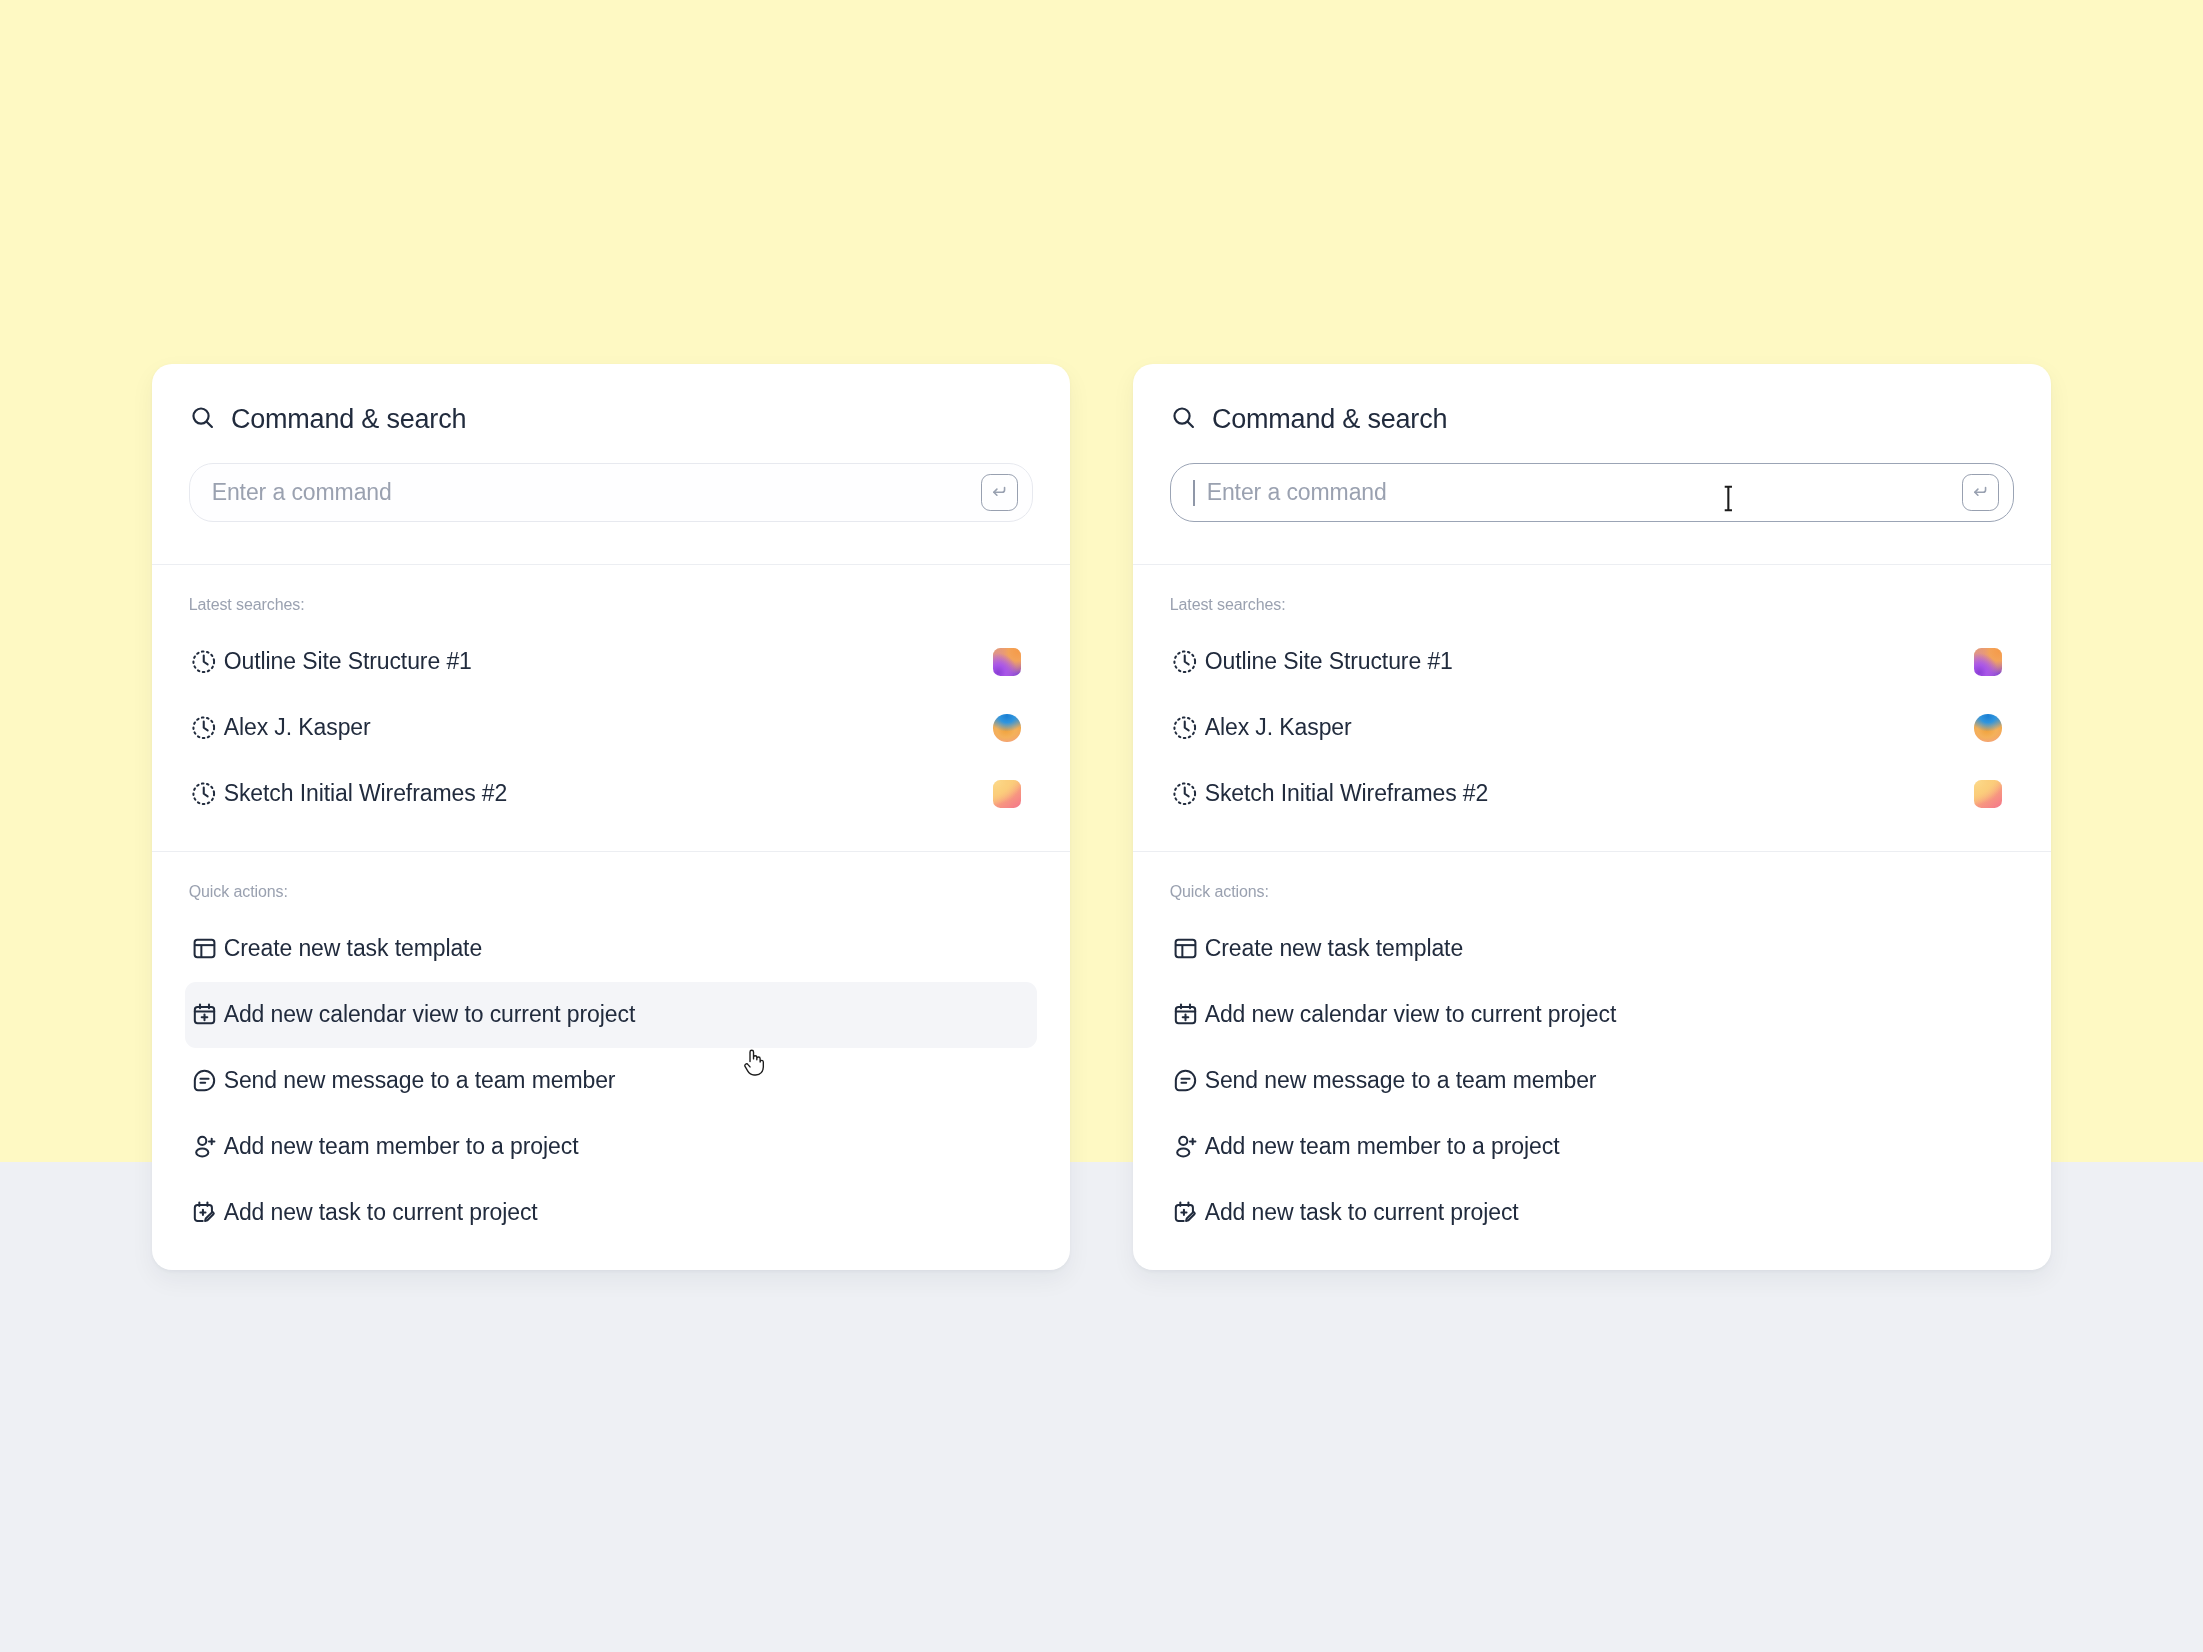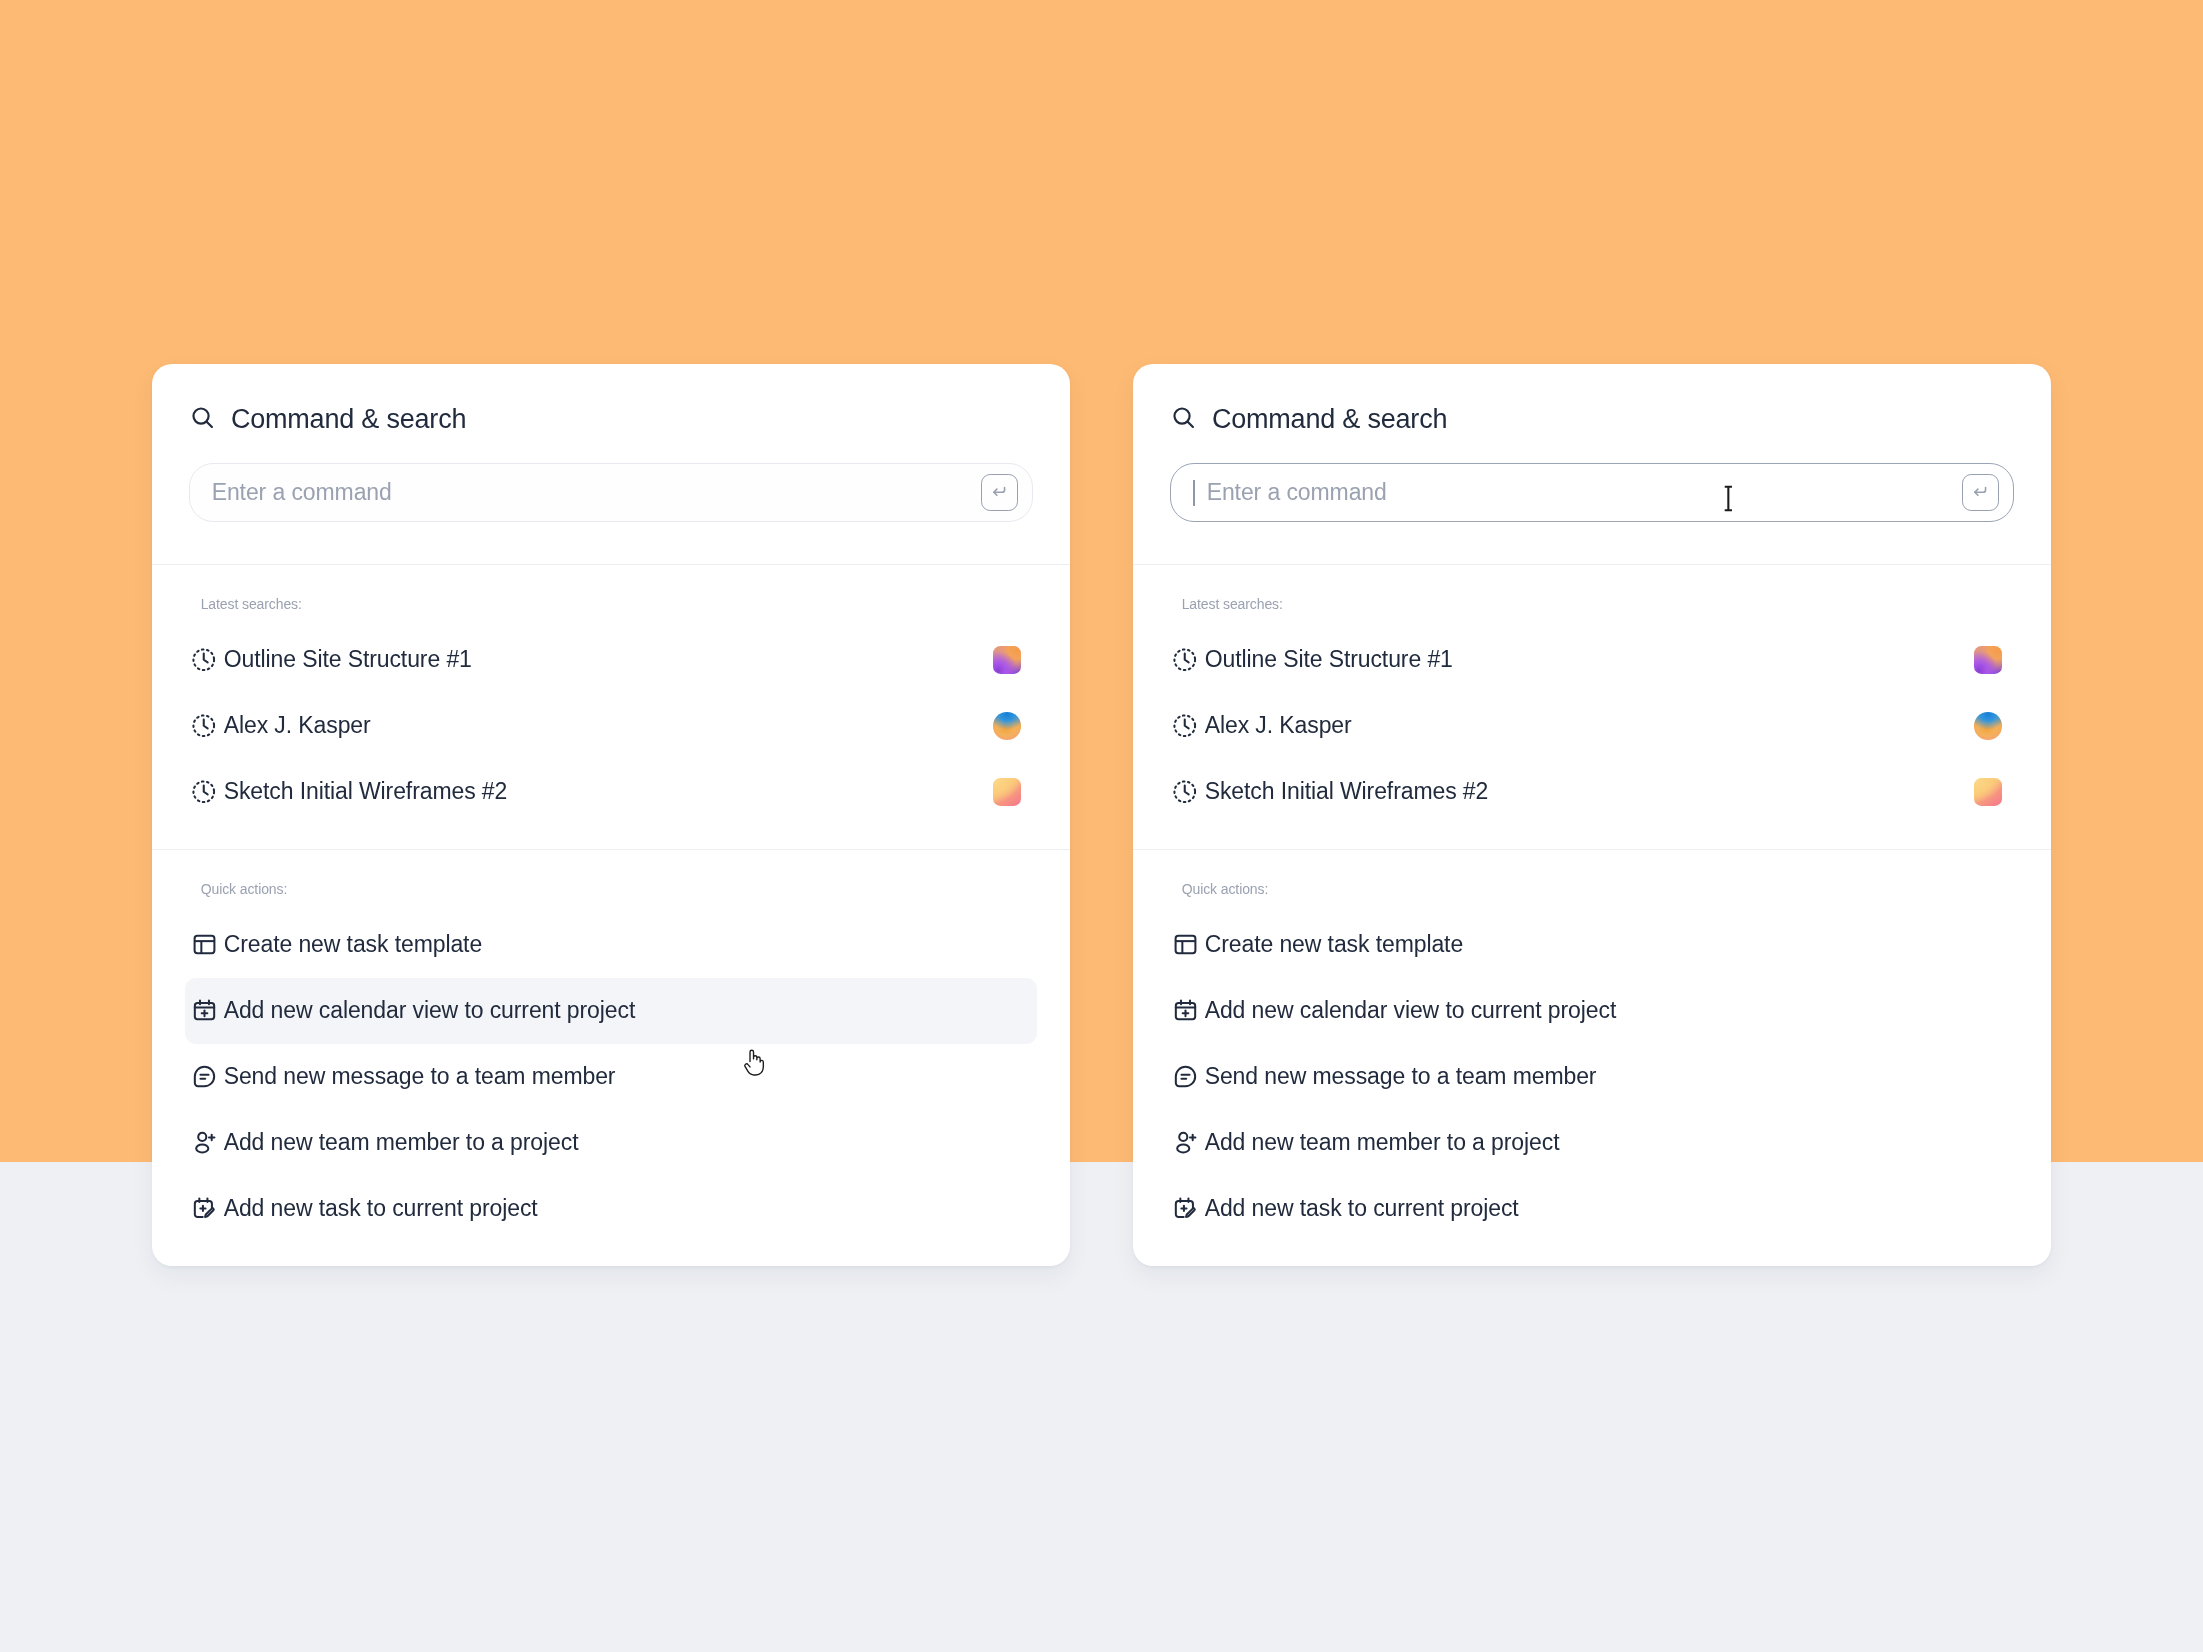--- a/index.html
+++ b/index.html
@@ -9,21 +9,21 @@
     height: 1653px;
     background: #eef0f4;
     font-family: "Liberation Sans", sans-serif;
     -webkit-font-smoothing: antialiased;
   }
 
   .stage {
     position: relative;
     width: 2204px;
     height: 1162px;
-    background: #fdba74;
+    background: #fef9c3;
   }
 
   
   .card {
     position: absolute;
     width: 918px;
     background: #ffffff;
     border-radius: 20px;
     box-shadow: 0 1.8px 3.7px rgba(24,32,54,0.035),
                 0 9.2px 24px rgba(24,32,54,0.055);
@@ -95,26 +95,25 @@
 
   .divider {
     height: 1.3px;
     background: #eceef2;
     width: 100%;
   }
 
   
   .section { padding: 31px 33px 24px 33px; }
   .section-label {
-    font-size: 14px;
+    font-size: 16px;
     color: #9aa1b0;
     letter-spacing: -0.1px;
     padding-left: 3.7px;
     margin-bottom: 14.7px;
-    margin-left: 12px;
   }
 
   .row {
     height: 66px;
     display: flex;
     align-items: center;
     border-radius: 11px;
     padding: 0 16.5px 0 3.7px;
     gap: 4px;
   }

